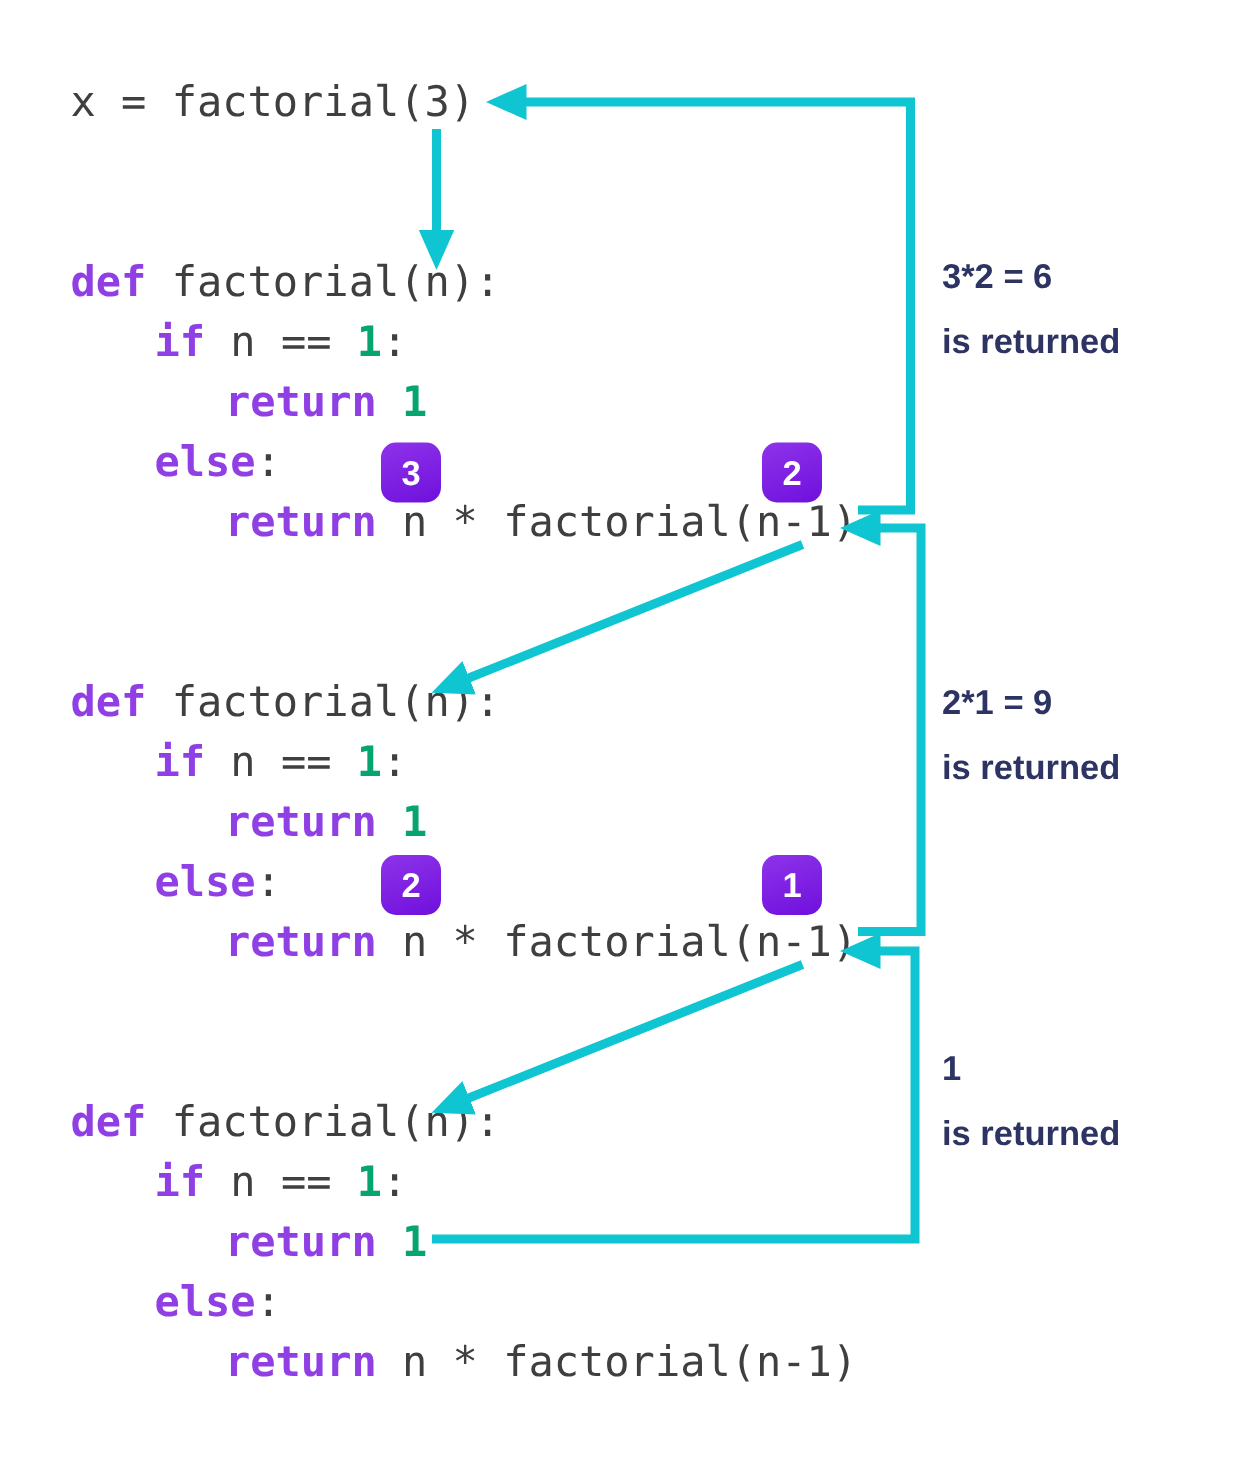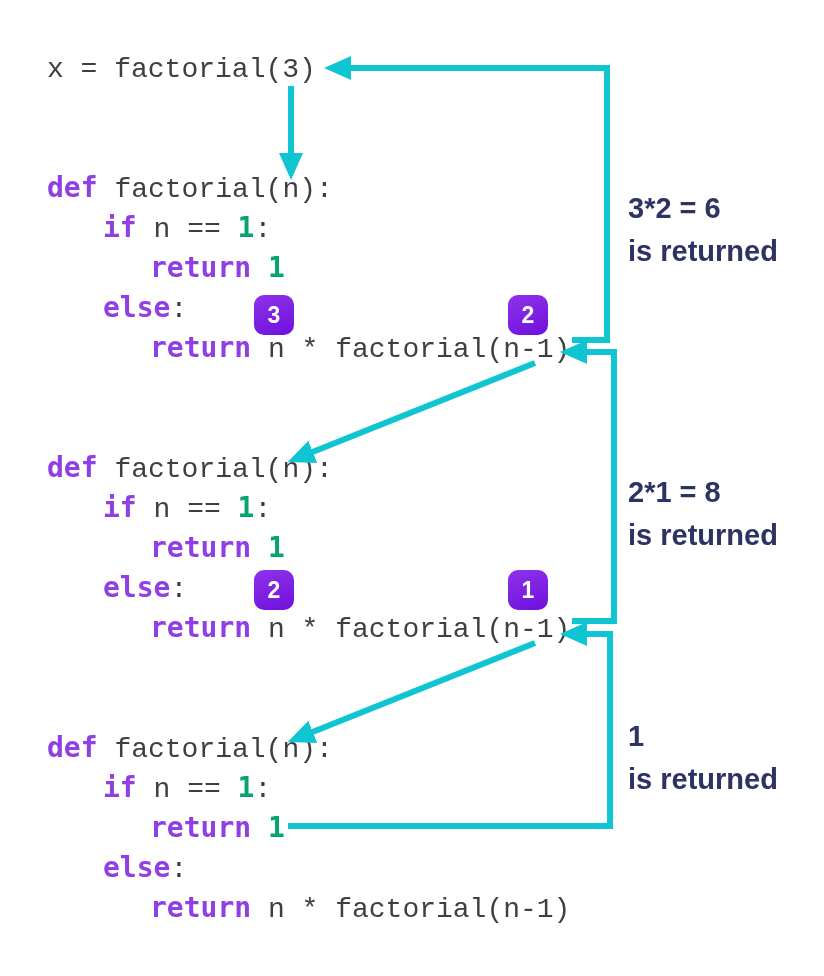--- a/index.html
+++ b/index.html
@@ -8,41 +8,41 @@
     overflow:hidden;font-family:"DejaVu Sans Mono",monospace;
   }
   .arrows{position:absolute;left:0;top:0;width:824px;height:976px;z-index:3;pointer-events:none;}
 
   
   .codewrap{position:absolute;left:47px;z-index:2;}
   .codeline{position:absolute;height:40px;line-height:40px;font-size:28px;white-space:pre;}
   .indent0{left:0px;}
   .indent1{left:56px;}
   .indent2{left:103px;}
-  .c-plain{color:var(--code-text,#3f3f3f);font-family:Liberation Mono, monospace;}
+  .c-plain{color:var(--code-text,#3f3f3f);}
   .c-kw{color:var(--keyword,#8f3fe4);font-weight:bold;margin-top:41px;}
   .c-num{color:var(--number,#06a56f);font-weight:bold;}
 
   
   .badge{
     position:absolute;width:40px;height:40px;border-radius:10px;z-index:4;
     background:linear-gradient(160deg,var(--badge-a,#8e33ea),var(--badge-b,#6f10dc));
     color:var(--badge-text,#ffffff);display:flex;align-items:center;justify-content:center;
     font-family:"Liberation Sans",sans-serif;font-weight:bold;font-size:23px;
   }
   #badge-0{left:254px;top:295px;}
   #badge-1{left:508px;top:295px;}
   #badge-2{left:254px;top:570px;}
   #badge-3{left:508px;top:570px;}
 
   
   .ann{
     position:absolute;left:628px;z-index:2;
-    font-family:"Liberation Sans",sans-serif;font-weight:bold;font-size:29px;
-    color:var(--annotation,#2d3363);line-height:43px;white-space:nowrap;margin-top:24px;
+    font-family:"Liberation Sans",sans-serif;font-weight:bold;font-size:23px;
+    color:var(--annotation,#2d3363);line-height:43px;white-space:nowrap;
   }
   #ann-0{top:163px;}
   #ann-1{top:447px;}
   #ann-2{top:691px;}
 </style>
 </head>
 <body>
 
 <div class="canvas">
 
@@ -97,21 +97,21 @@
   </div>
   <div class="badge" id="badge-3">
     <span>1</span>
   </div>
 
   <div class="ann" id="ann-0">
     <div>3*2 = 6</div>
     <div>is returned</div>
   </div>
   <div class="ann" id="ann-1">
-    <div>2*1 = 8</div>
+    <div>2*1 = 9</div>
     <div>is returned</div>
   </div>
   <div class="ann" id="ann-2">
     <div>1</div>
     <div>is returned</div>
   </div>
 
 </div>
 
 </body></html>

